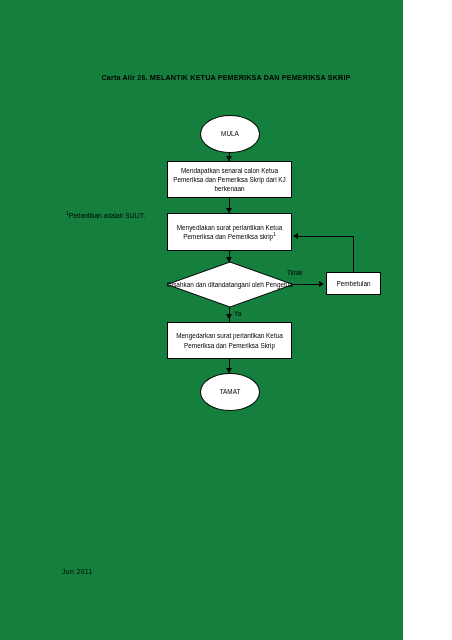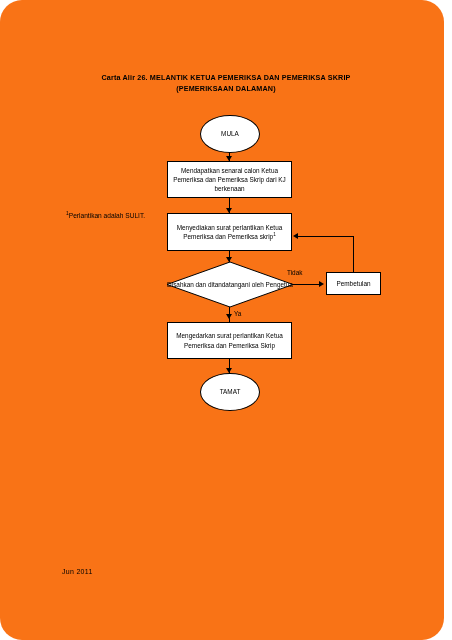--- a/index.html
+++ b/index.html
@@ -6,25 +6,24 @@
     margin: 0;
     padding: 0;
     background: #ffffff;
   }
   body {
     font-family: "Liberation Sans", sans-serif;
     color: #000000;
   }
   #page {
     position: relative;
-    width: 444px;
+    width: 403px;
     height: 640px;
-    background: #f97316;
+    background: #15803d;
     overflow: hidden;
-    border-radius: 22px;
   }
 
   
   .doc-title {
     position: absolute;
     left: 0;
     top: 72px;
     width: 452px;
     text-align: center;
     font-size: 7.2px;
@@ -151,21 +150,20 @@
     white-space: nowrap;
   }
 </style>
 </head>
 <body>
 
 <div id="page">
 
   <div class="doc-title">
     <span class="line1">Carta Alir  26.   MELANTIK KETUA PEMERIKSA DAN PEMERIKSA  SKRIP</span>
-    <span class="line2">(PEMERIKSAAN DALAMAN)</span>
   </div>
 
   <div class="side-note"><span class="sup">1</span><span>Perlantikan adalah SULIT.</span></div>
 
   <div class="shape terminator" style="left:200px; top:115px; width:60px; height:38px;">
     <span>MULA</span>
   </div>
 
   <div class="conn conn-v" style="left:229px; top:153px; height:8px;"></div>
   <div class="arrow arrow-down" style="left:226px; top:156px;"></div>

